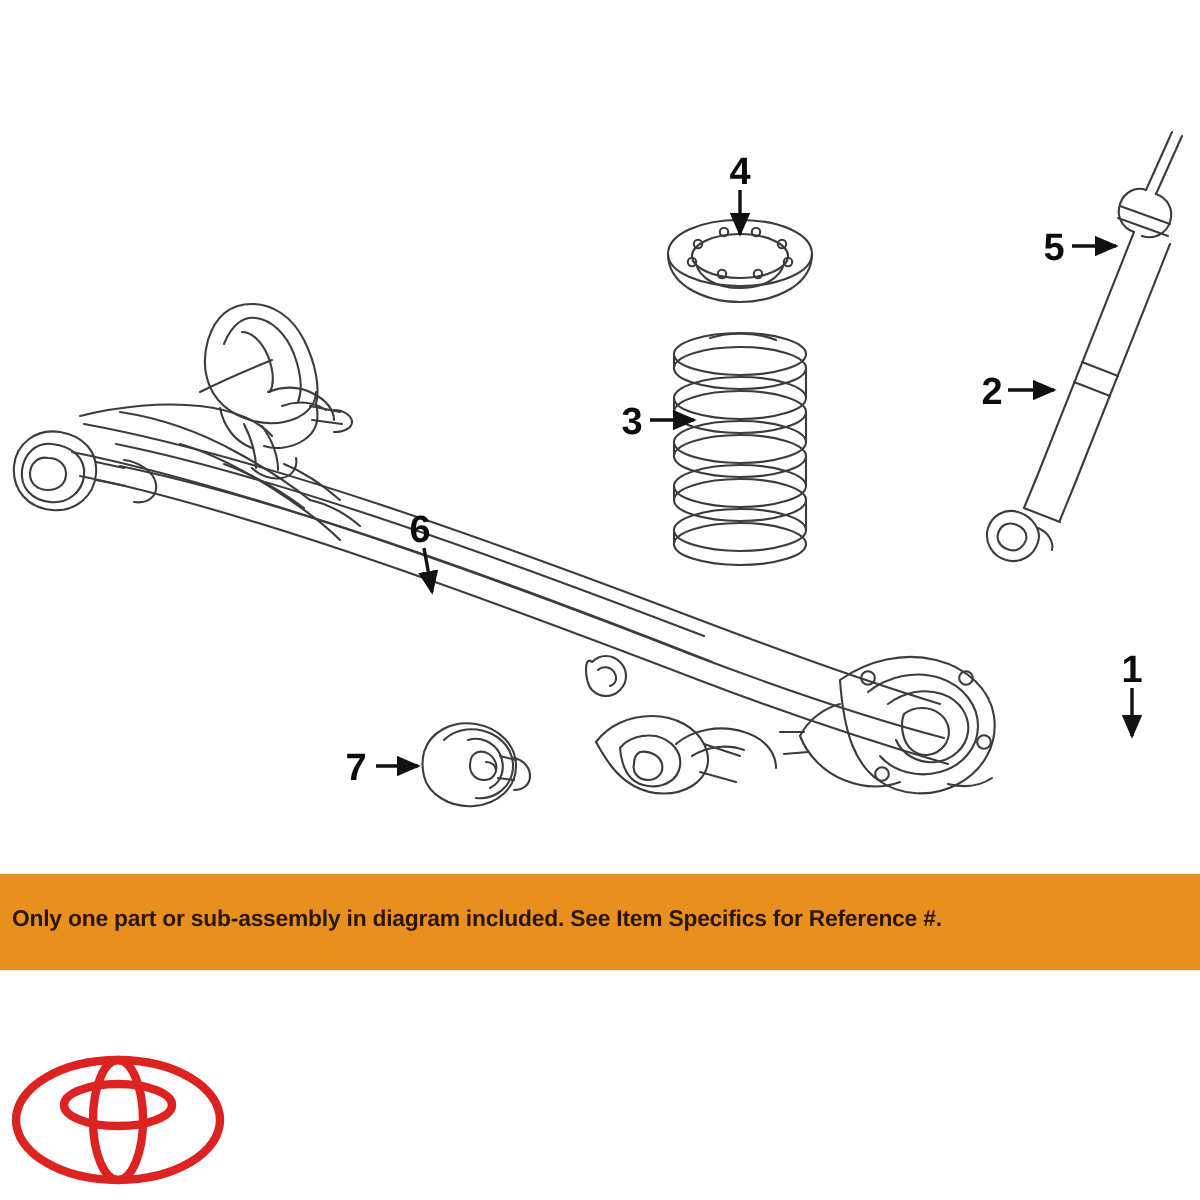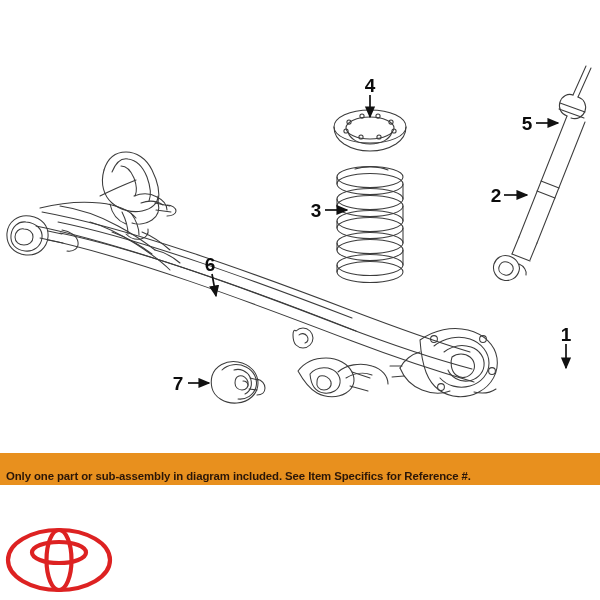--- a/index.html
+++ b/index.html
@@ -31,21 +31,21 @@
     position: absolute;
     left: 0; top: 0;
     width: 600px;
     height: 437px;
     display: block;
   }
   
   #disclaimer-banner {
     position: absolute;
     left: 0;
-    top: 453px;
+    top: 437px;
     width: 600px;
     height: 48px;
     background: #e8901e;
     box-sizing: border-box;
     display: flex;
     flex-direction: column;
     justify-content: center;
     padding: 0 4px 0 6px;
   }
   .disclaimer-line {

